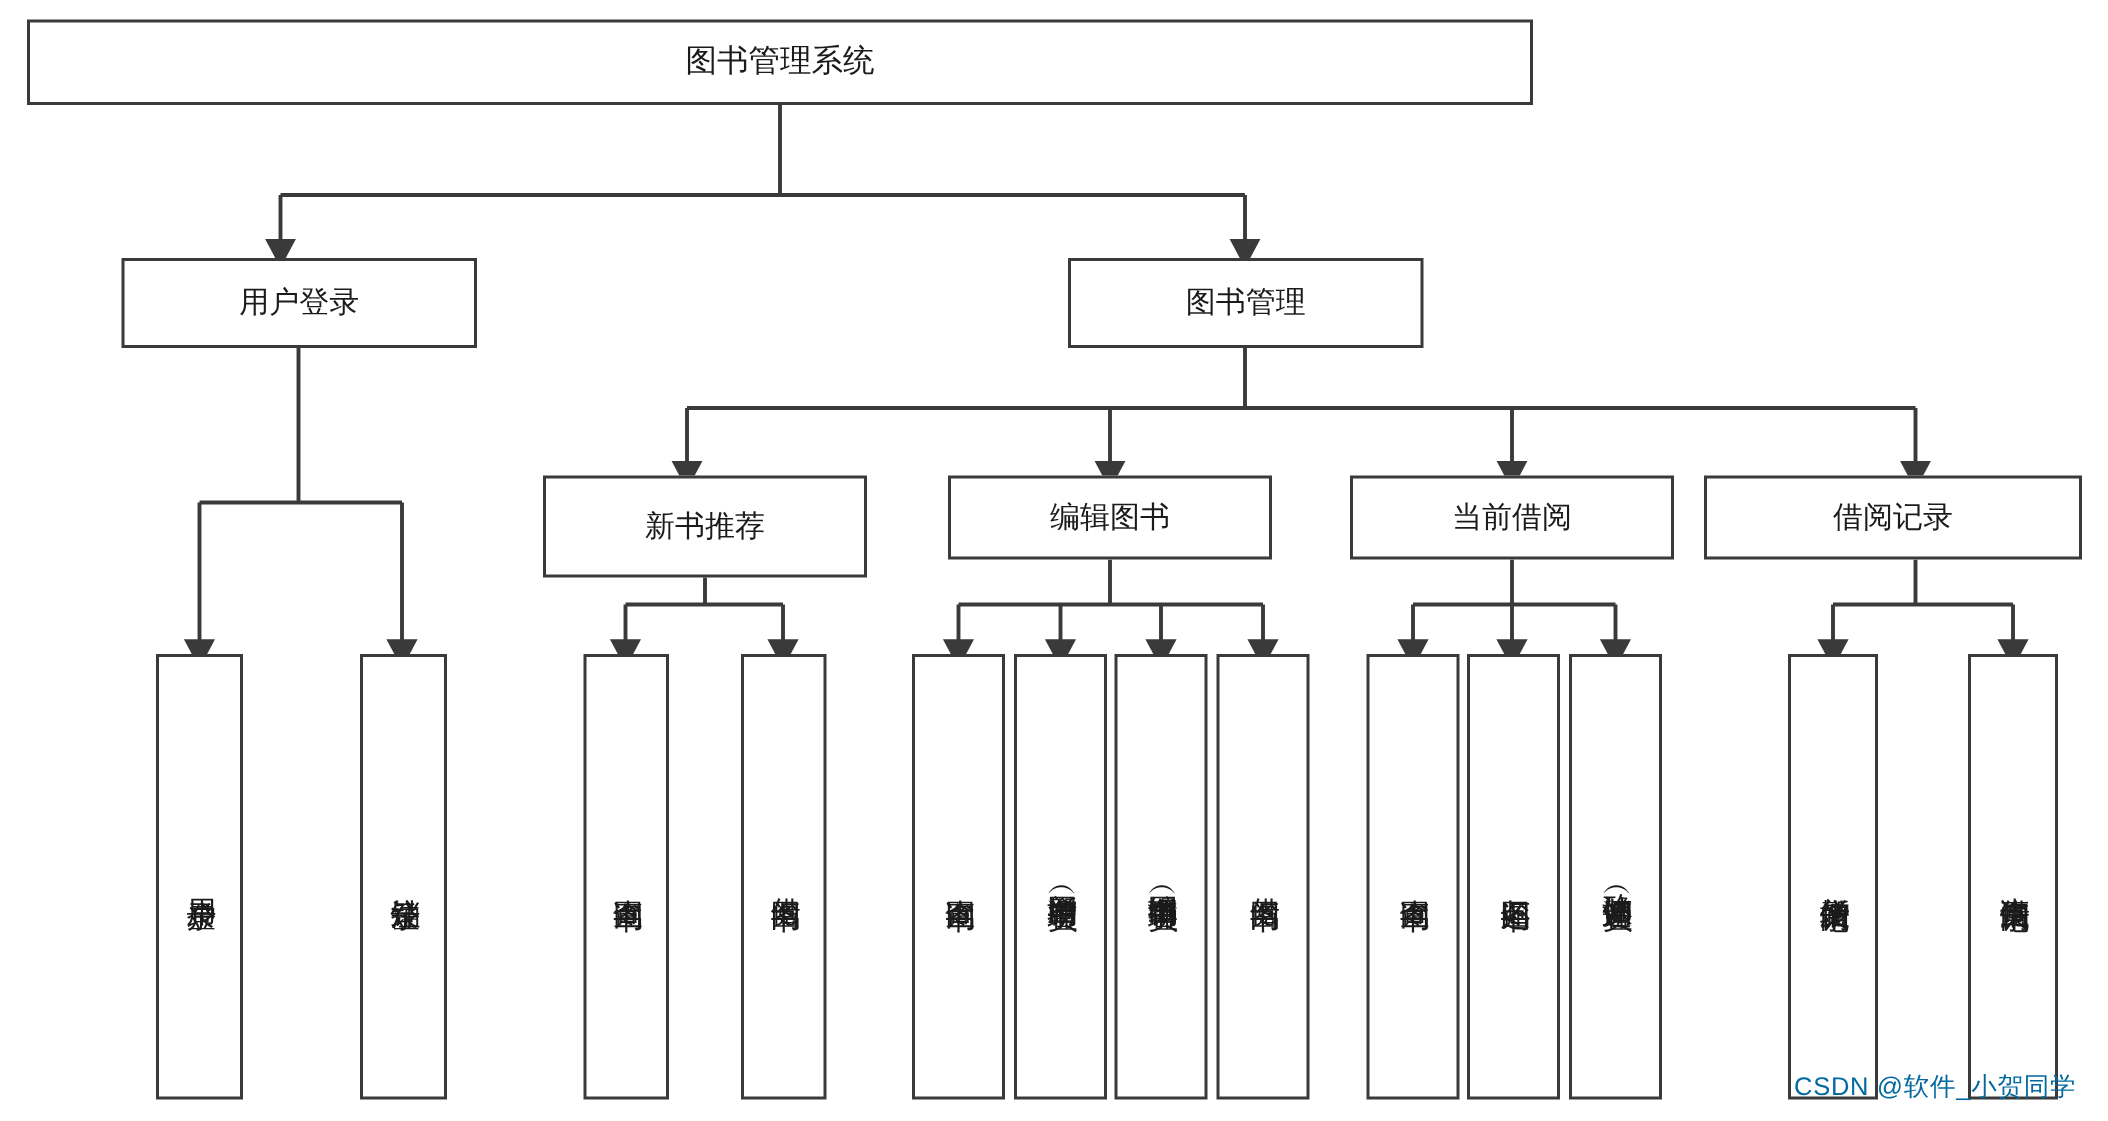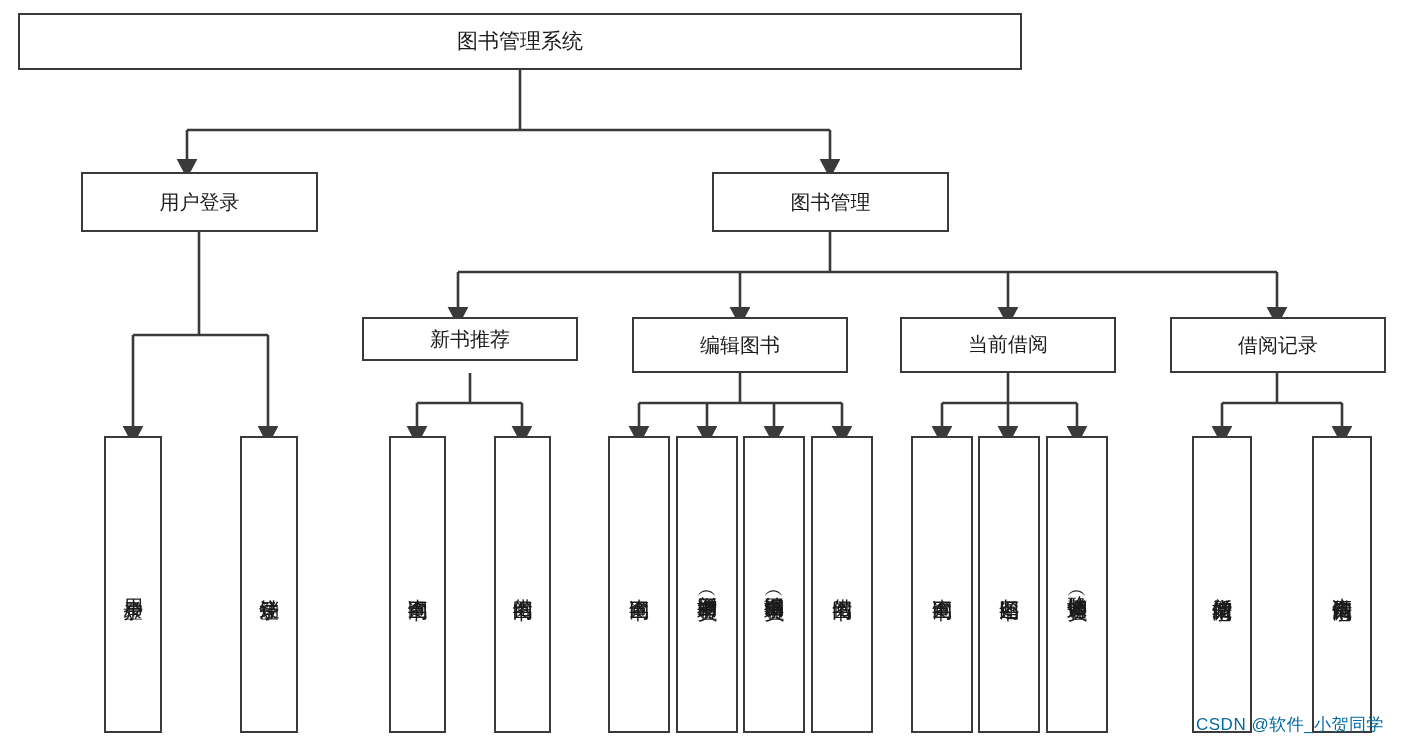--- a/index.html
+++ b/index.html
@@ -98,30 +98,30 @@
     <span>图书管理系统</span>
   </div>
 
   <div class="node h" style="left:81px;top:172px;width:237px;height:60px;">
     <span>用户登录</span>
   </div>
   <div class="node h" style="left:712px;top:172px;width:237px;height:60px;">
     <span>图书管理</span>
   </div>
 
-  <div class="node h" style="left:362px;top:317px;width:216px;height:44px;">
+  <div class="node h" style="left:362px;top:317px;width:216px;height:68px;">
     <span>新书推荐</span>
   </div>
   <div class="node h" style="left:632px;top:317px;width:216px;height:56px;">
     <span>编辑图书</span>
   </div>
-  <div class="node h" style="left:900px;top:317px;width:216px;height:56px;font-family:Liberation Mono, monospace;">
+  <div class="node h" style="left:900px;top:317px;width:216px;height:56px;">
     <span>当前借阅</span>
   </div>
-  <div class="node h" style="left:1170px;top:317px;width:216px;height:56px;">
+  <div class="node h" style="left:1136px;top:317px;width:252px;height:56px;">
     <span>借阅记录</span>
   </div>
 
   <div class="node v" style="left:104px;top:436px;width:58px;height:297px;">
     <span class="vtext">用户登录</span>
   </div>
   <div class="node v" style="left:240px;top:436px;width:58px;height:297px;">
     <span class="vtext">注销登录</span>
   </div>
 

